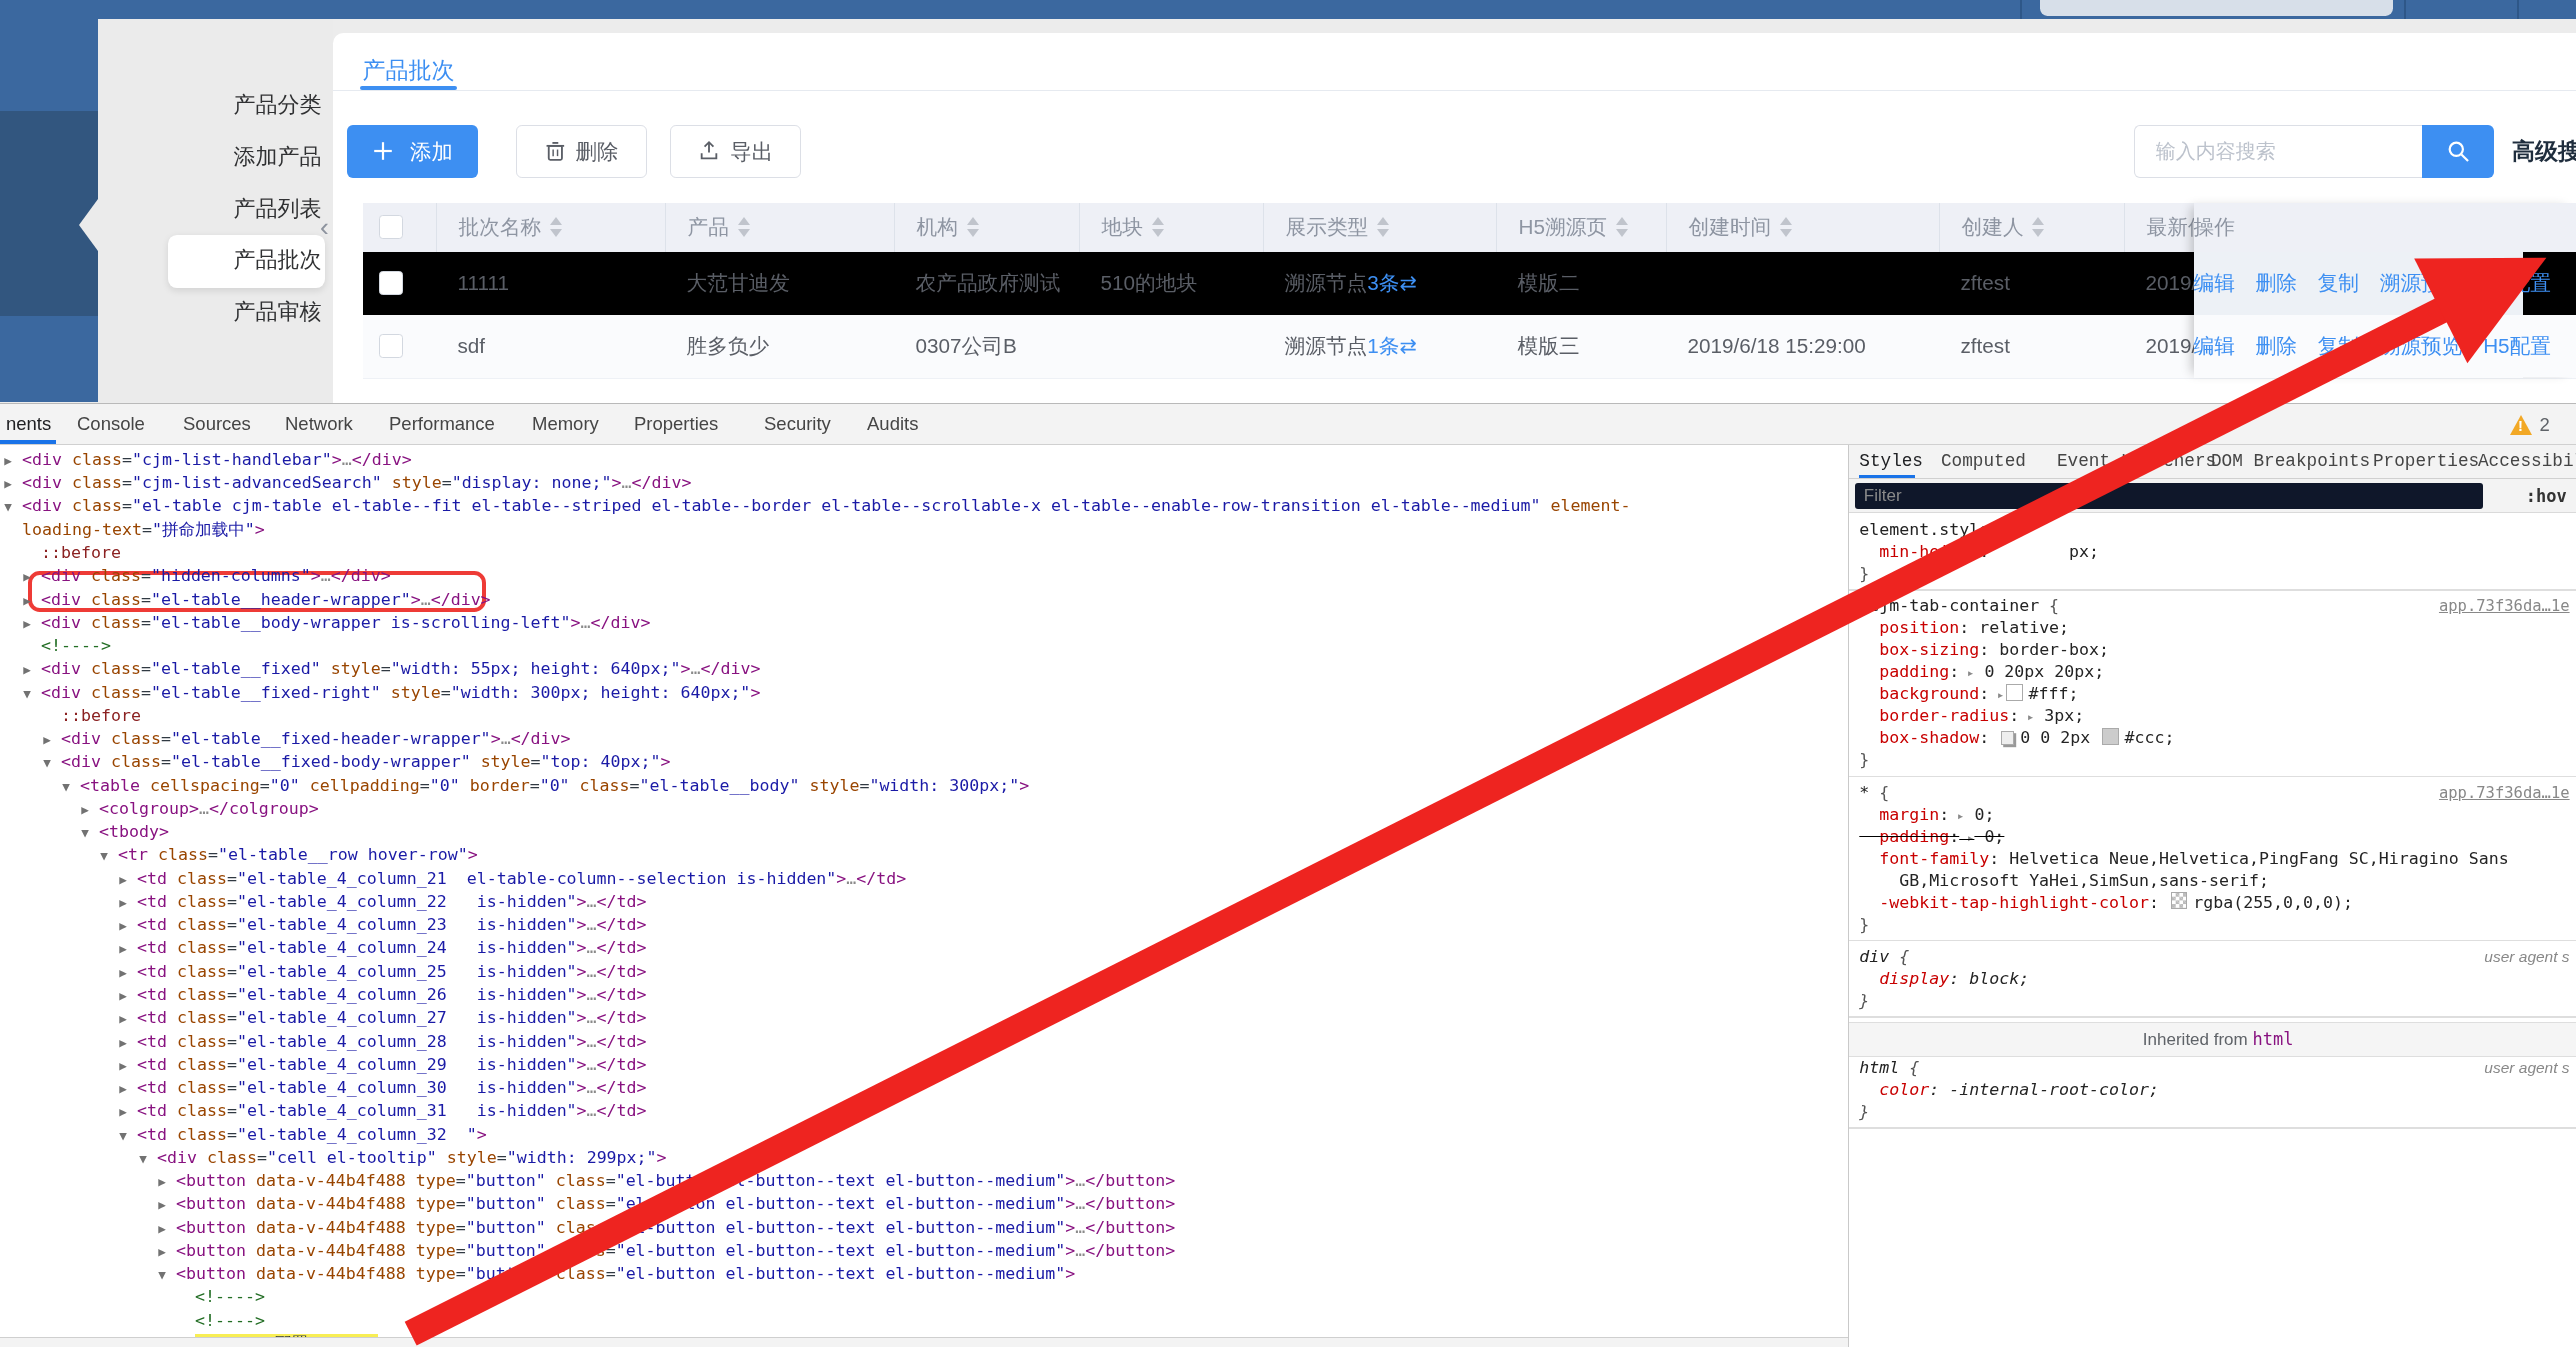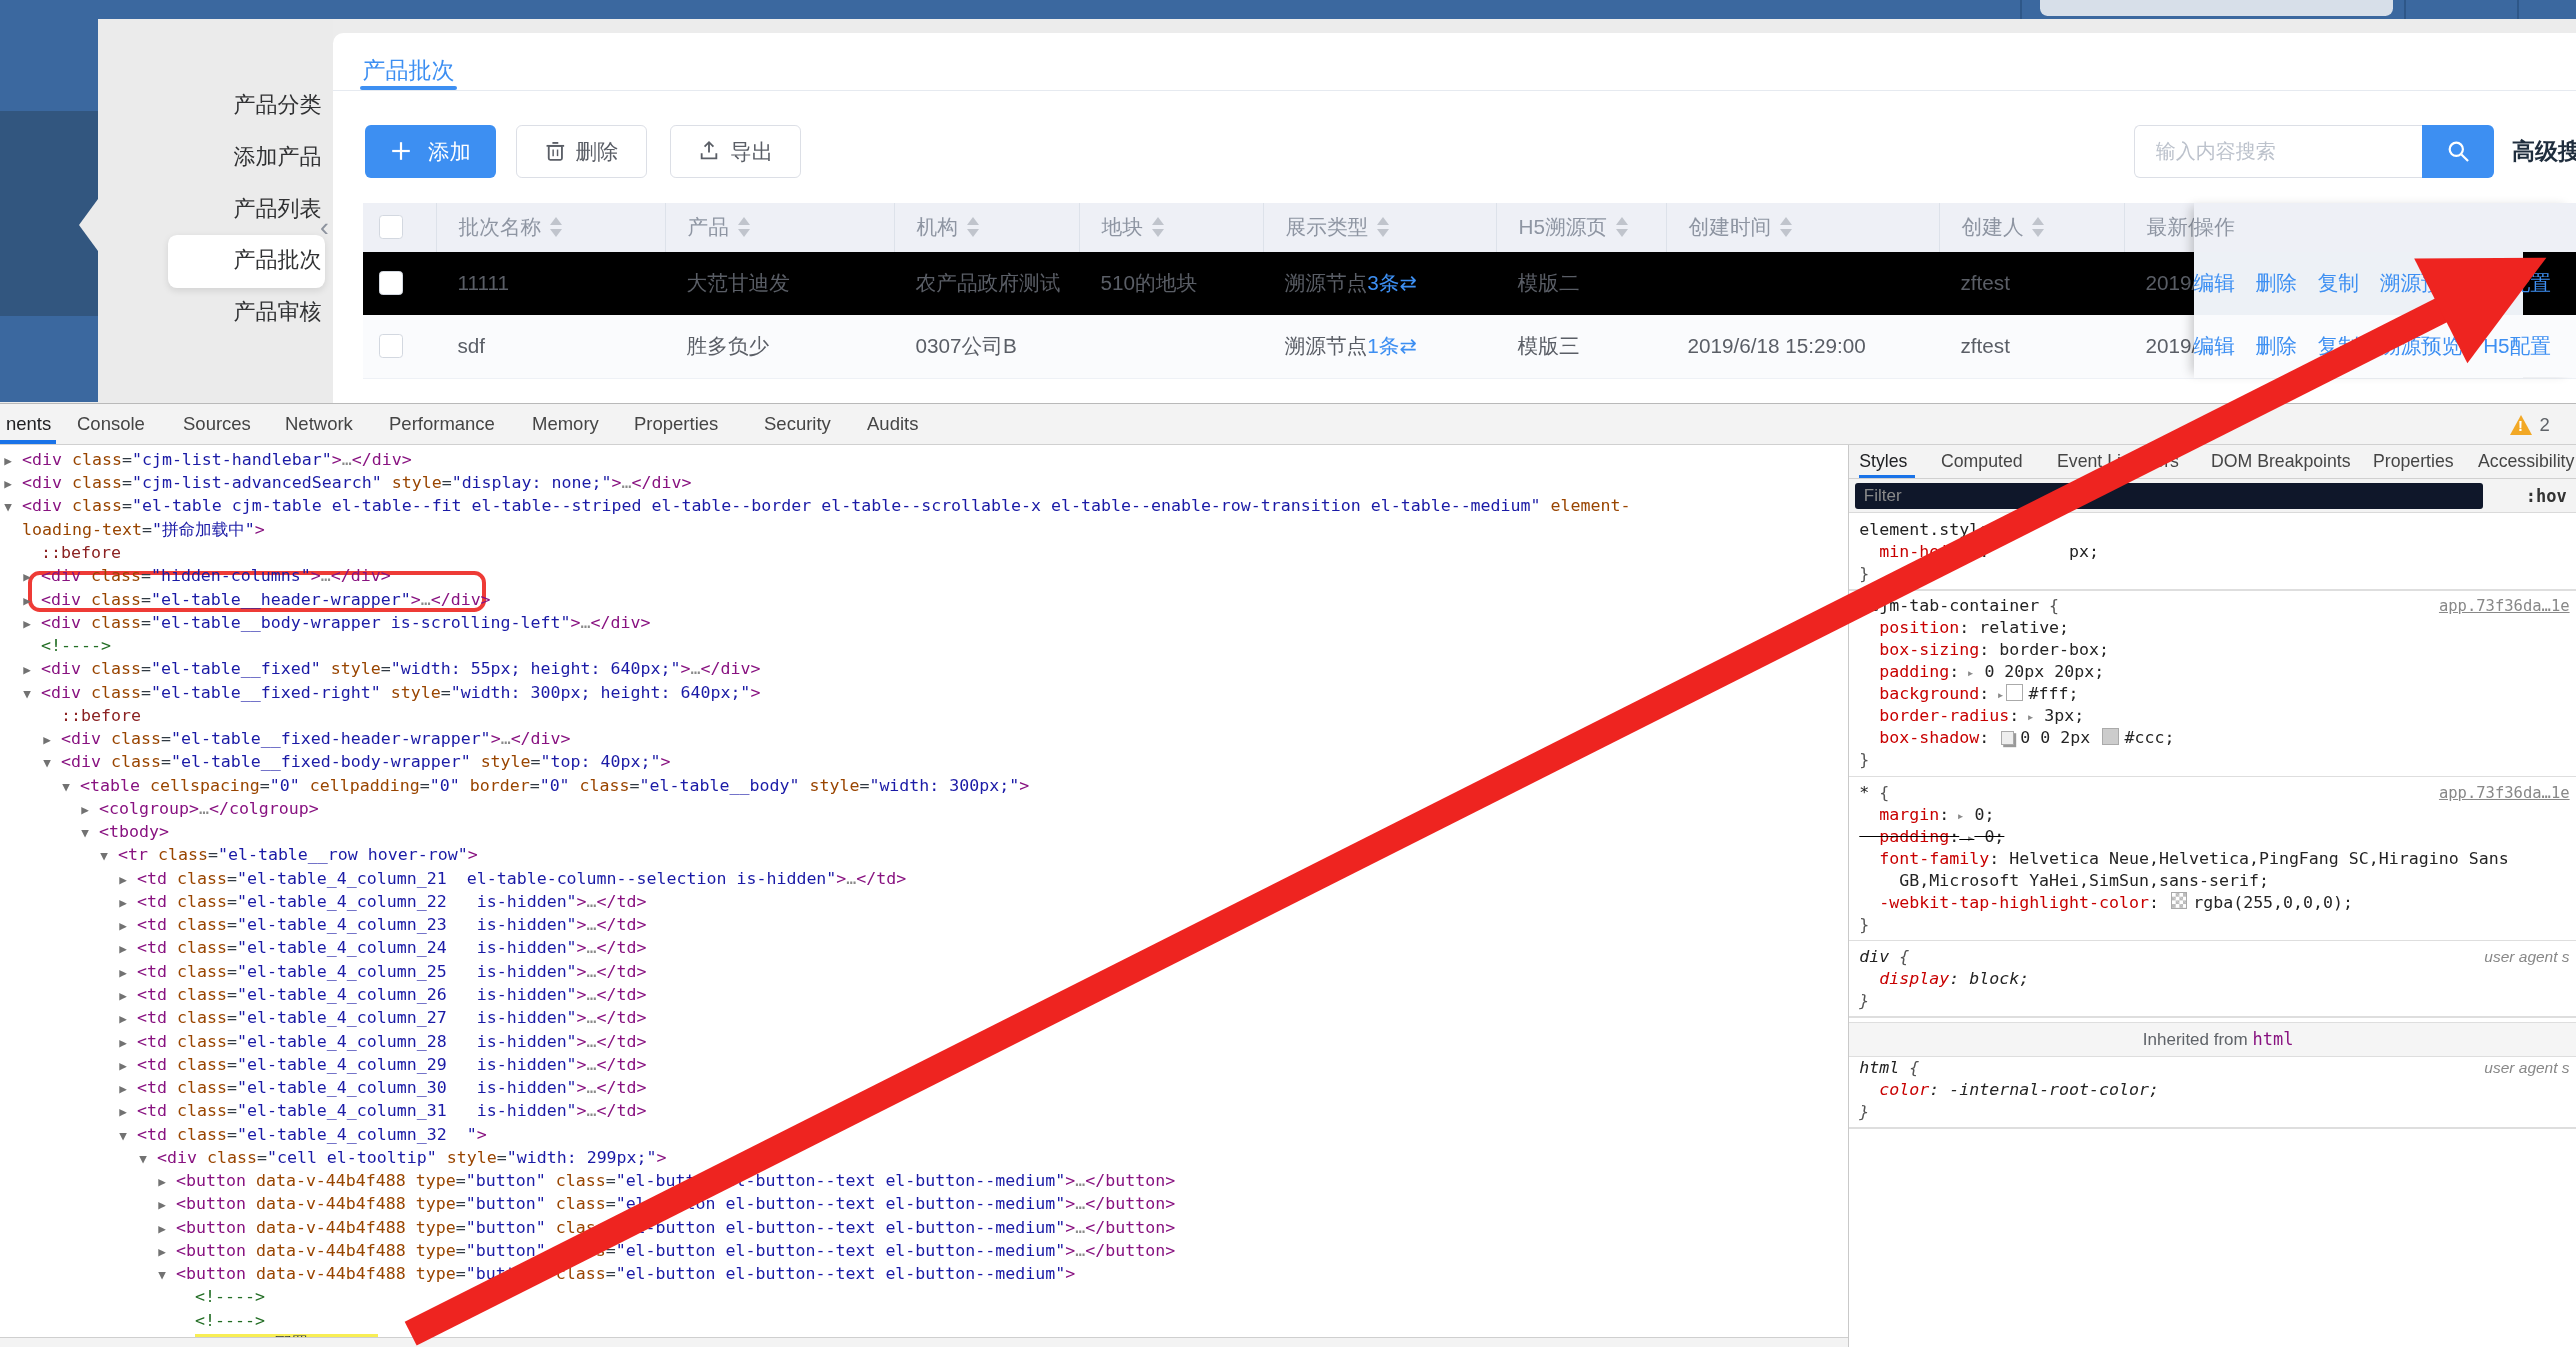--- a/index.html
+++ b/index.html
@@ -74,21 +74,21 @@
   .dline .arw{position:absolute;color:#727272;font-size:12.6px;top:0.7px;}
   .tk-t{color:#881280}.tk-a{color:#994500}.tk-v{color:#1a1aa6}.tk-p{color:#303942}
   .tk-c{color:#236e25}.tk-b{color:#8b2121}.tk-d{color:#8a8a8a}
   .hl-yellow{background:#f8ee54;}
   #redbox{position:absolute;left:28px;top:126px;width:458px;height:41px;border:4.4px solid #ee3b36;border-radius:11.8px;box-sizing:border-box;}
   #dt-bottombar{position:absolute;left:0;top:933px;width:1848px;height:11.8px;background:#f3f3f3;border-top:1.5px solid #cfcfcf;box-sizing:border-box;}
   
   #stylepane{position:absolute;left:1848px;top:41px;width:728px;height:904px;background:#fff;border-left:1.5px solid #c9c9c9;box-sizing:border-box;
     font-family:"DejaVu Sans Mono","DejaVu Sans",monospace;font-size:16.6px;}
   #sp-tabs{position:absolute;left:0;top:0;width:728px;height:34px;background:#f3f3f3;border-bottom:1.5px solid #d0d0d0;box-sizing:border-box;overflow:hidden;
-    font-family:Liberation Sans, sans-serif;}
+    font-family:Liberation Mono, monospace;}
   .sp-tab{position:absolute;top:0;height:32.5px;line-height:32.5px;font-size:17.7px;color:#454545;white-space:nowrap;cursor:pointer;}
   #sp-styles-underline{position:absolute;left:10.3px;top:29.5px;width:56px;height:4.4px;background:#1a73e8;}
   #sp-filter{position:absolute;left:0;top:34px;width:728px;height:34px;background:#f3f3f3;border-bottom:1.5px solid #dadada;box-sizing:border-box;}
   #sp-filter .finput{position:absolute;left:5.9px;top:3.7px;width:628px;height:26.6px;background:#0f172a;border-radius:3px;
     font-family:"Liberation Sans",sans-serif;font-size:17px;color:#8a8a8a;line-height:26.6px;padding-left:8.9px;box-sizing:border-box;}
   #sp-filter .hov{position:absolute;right:10.3px;top:3.7px;font-size:17px;font-weight:bold;color:#333;line-height:26.6px;cursor:pointer;}
   #sp-content{position:absolute;left:0;top:74px;width:728px;height:830px;overflow:hidden;}
   .sline{position:relative;white-space:pre;height:22px;line-height:22px;padding-left:10.3px;}
   .sline .rt{position:absolute;right:7.4px;top:0;}
   .sk-sel{color:#222}.sk-br{color:#555}.sk-prop{color:#c80000}.sk-val{color:#242424}
@@ -136,21 +136,21 @@
         <div class="side-item" style="top: 271px;">产品审核</div>
       </div>
     <div id="collapse-chevron">‹</div>
   </div>
 
   <div class="abs" id="panel">
     <div id="tab-title">产品批次</div>
     <div id="tabbar-line"></div>
     <div id="tab-underline"></div>
     <div id="toolbar-btns">
-        <div class="btn primary" style="left: 32px; width: 131px; gap: 16px;">
+        <div class="btn primary" style="left: 14px; width: 131px; gap: 16px;">
           <span>
             <svg width="22" height="22" viewBox="0 0 30 30">
               <line x1="15" y1="3" x2="15" y2="27" stroke="currentColor" stroke-width="3"></line>
               <line x1="3" y1="15" x2="27" y2="15" stroke="currentColor" stroke-width="3"></line>
             </svg>
           </span>
           <span>添加</span>
         </div>
         <div class="btn plain" style="left: 183px; width: 131px;">
           <span>

